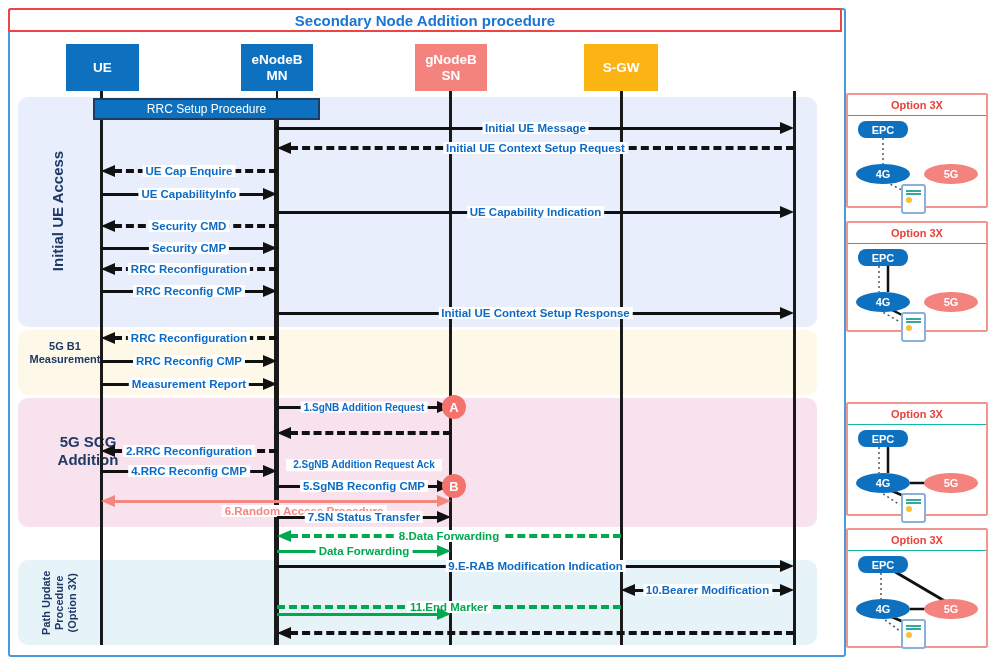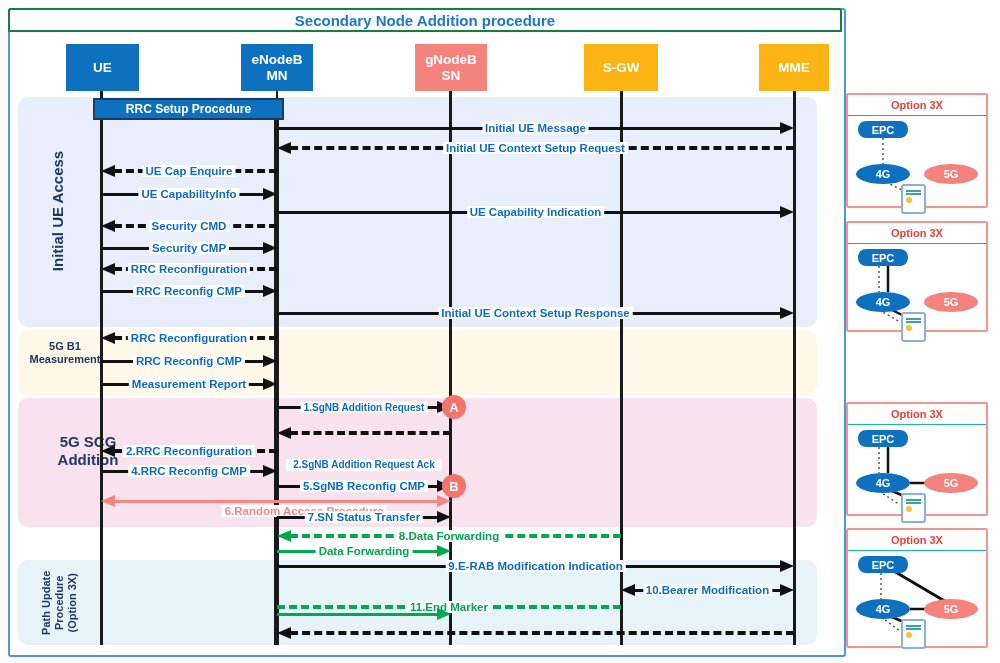--- a/index.html
+++ b/index.html
@@ -3,21 +3,21 @@
 <meta charset="utf-8">
 <style>
   html,body{margin:0;padding:0;background:#fff;}
   .stage{position:relative;width:1000px;height:663px;background:#fff;
          font-family:"Liberation Sans",sans-serif;overflow:hidden;}
 
   
   .frame{position:absolute;left:8px;top:8px;width:834px;height:645px;
          border:2px solid #4a9bd5;border-radius:3px;background:#fff;}
   .titlebar{position:absolute;left:8px;top:8px;width:834px;height:24px;
-            border:2px solid #15803d;border-radius:3px 3px 0 0;box-sizing:border-box;
+            border:2px solid #ef4444;border-radius:3px 3px 0 0;box-sizing:border-box;
             display:flex;align-items:center;justify-content:center;
             color:#1b75d3;font-weight:bold;font-size:15px;}
 
   
   .band{position:absolute;left:18px;width:799px;border-radius:10px;}
   .band.b0{top:97px;height:230px;background:#e8eefb;}
   .band.b1{top:330px;height:65px;background:#fdf8e7;}
   .band.b2{top:398px;height:129px;background:#f7e2ee;}
   .band.b3{top:560px;height:85px;background:#e6f3f8;}
 
@@ -26,22 +26,22 @@
 
   
   .actor{position:absolute;top:44px;height:47px;display:flex;flex-direction:column;
          align-items:center;justify-content:center;color:#fff;font-weight:bold;
          font-size:13.5px;line-height:1.15;text-align:center;}
   .blue{background:#0e71c0;} .salmon-bg{background:#f4827d;} .amber{background:#fcb414;}
 
   
   .lifeline{position:absolute;top:91px;height:554px;background:#1a1a1a;}
 
-  .rrcbox{position:absolute;left:93px;top:98px;width:191px;height:22px;background:#0e71c0;
-          border:2px solid #1c3c62;box-sizing:border-box;color:#fff;font-weight:bold;
+  .rrcbox{position:absolute;left:93px;top:98px;width:227px;height:22px;background:#0e71c0;
+          border:2px solid #1c3c62;box-sizing:border-box;color:#fff;font-weight:normal;
           font-size:12px;display:flex;align-items:center;justify-content:center;}
 
   
   .msg{position:absolute;height:0;--c:#111;}
   .msg.green{--c:#00a850;} .msg.salmon{--c:#f4877f;}
   .shaft{position:absolute;top:-1px;height:0;border-top:3px solid var(--c);left:0;right:0;}
   .msg.dash .shaft{border-top:4px dashed var(--c);top:-2px;}
   .msg.r .shaft{right:13px;} .msg.l .shaft{left:13px;} .msg.b .shaft{left:13px;right:13px;}
   .head{position:absolute;width:0;height:0;border-top:6px solid transparent;
         border-bottom:6px solid transparent;top:-6px;}
@@ -118,23 +118,20 @@
     <div>eNodeB</div>
     <div>MN</div>
   </div>
   <div class="actor salmon-bg" style="left:415px;width:72px;">
     <div>gNodeB</div>
     <div>SN</div>
   </div>
   <div class="actor amber" style="left:584px;width:74px;">
     <div>S-GW</div>
   </div>
-  <div class="actor amber" style="left:759px;width:70px;">
-    <div>MME</div>
-  </div>
 
   <div class="rrcbox">RRC Setup Procedure</div>
 
   <div class="msg r" style="left:277px;top:128px;width:517px;">
     <span class="shaft"></span>
       <span class="head hr"></span>
     <span class="lbl">Initial UE Message</span>
   </div>
   <div class="msg dash l" style="left:277px;top:148px;width:517px;">
     <span class="shaft"></span>

